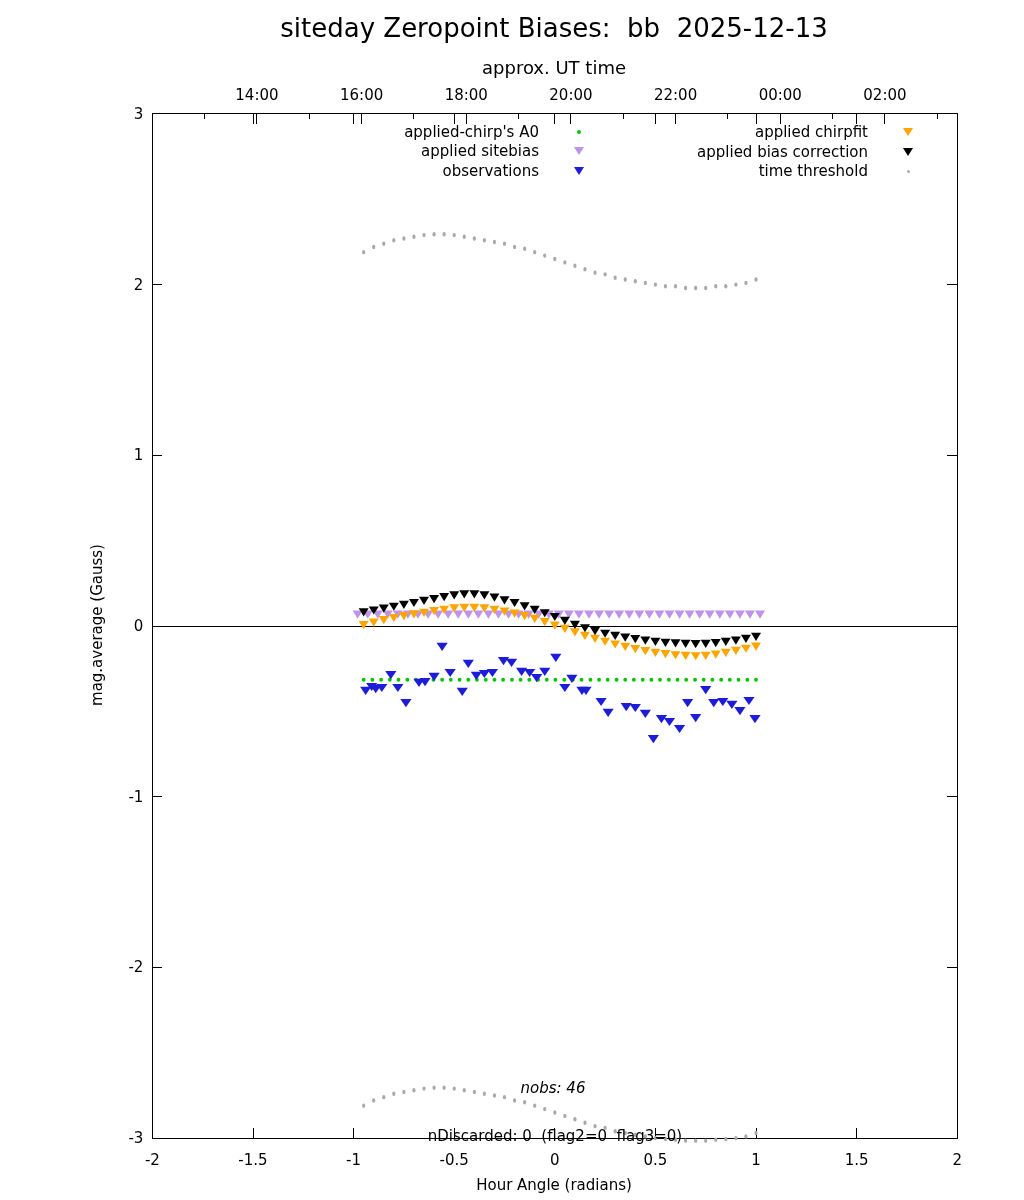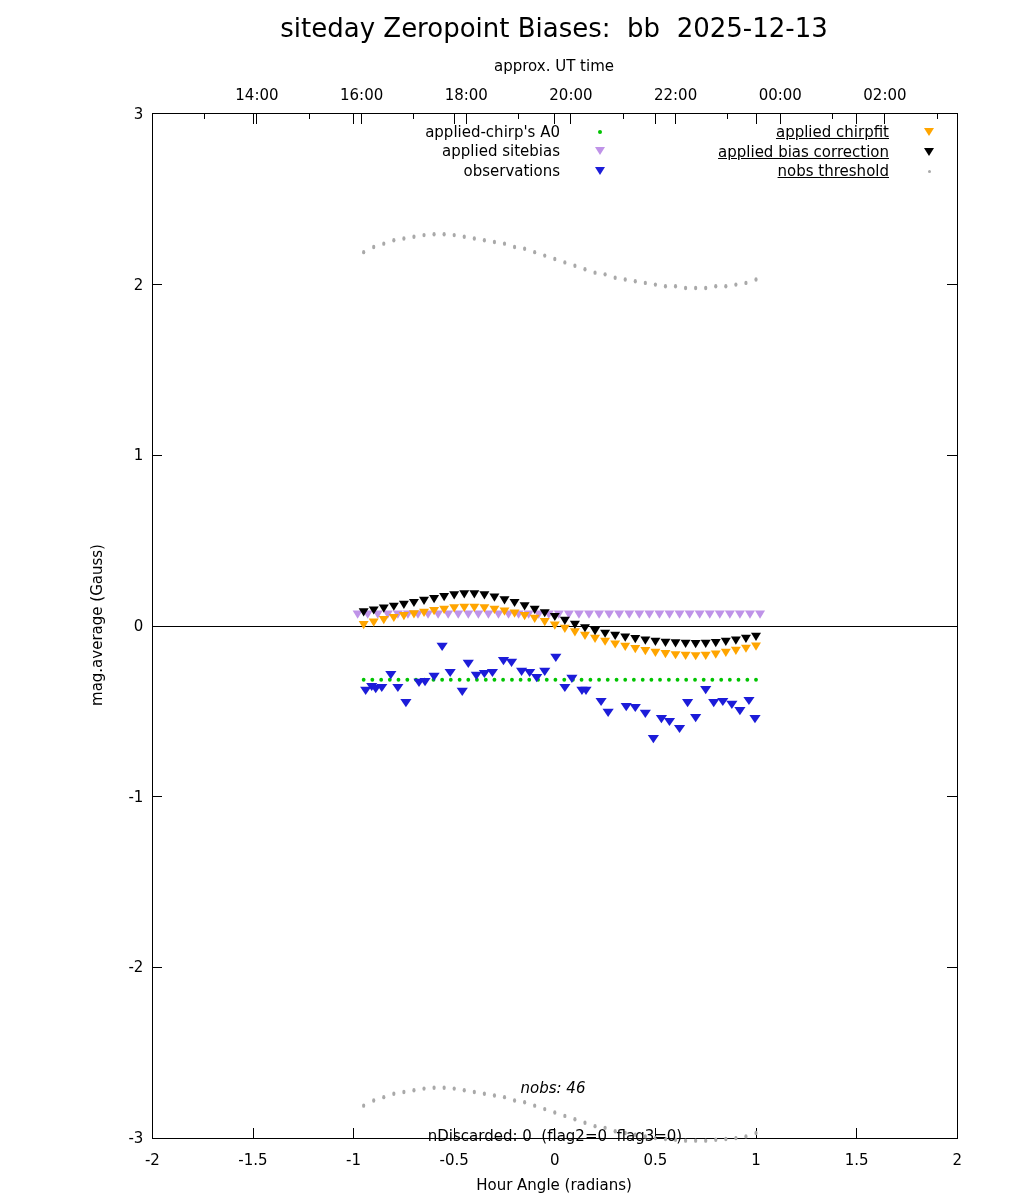--- a/index.html
+++ b/index.html
@@ -3,32 +3,32 @@
 <meta charset="utf-8">
 <style>
   html,body{margin:0;padding:0;}
   body{
     width:1024px;height:1200px;position:relative;background:#ffffff;
     font-family:"DejaVu Sans","Liberation Sans",sans-serif;color:#000;
     overflow:hidden;
   }
   .abs{position:absolute;}
   #plot-title{top:13px;left:554px;transform:translateX(-50%);font-size:26px;white-space:pre;}
-  #top-axis-title{top:57px;left:554px;transform:translateX(-50%);font-size:15px;white-space:pre;}
+  #top-axis-title{top:57px;left:554px;transform:translateX(-50%);font-size:18px;white-space:pre;}
   #x-axis-title{top:1176px;left:554px;transform:translateX(-50%);font-size:15px;white-space:pre;}
   #y-axis-title{top:625px;left:97px;transform:translate(-50%,-50%) rotate(-90deg);font-size:15px;white-space:nowrap;}
   #annotation-nobs{top:1079px;left:553px;transform:translateX(-50%);font-size:15px;white-space:pre;font-style:italic;}
   #annotation-ndiscarded{top:1099px;left:555px;transform:translateX(-50%);font-size:15px;white-space:pre;margin-top:28px;}
   .legend{position:absolute;left:0;}
   #legend-left{top:122px;}
   #legend-right{top:122.5px;}
   .legend-row{display:flex;align-items:center;height:19.5px;}
-  .legend-label{font-size:15px;white-space:pre;text-align:right;margin-left:21px;}
+  .legend-label{font-size:15px;white-space:pre;text-align:right;}
   #legend-left .legend-label{width:539px;}
-  #legend-right .legend-label{width:868px;text-decoration:underline;}
+  #legend-right .legend-label{width:868px;}
   .legend-marker{width:16px;height:16px;margin-left:32px;display:flex;align-items:center;justify-content:center;flex:none;}
   .m-tri{width:0;height:0;border-left:5px solid transparent;border-right:5px solid transparent;border-top:8px solid currentColor;}
   .m-dot{width:5px;height:5px;border-radius:50%;background:currentColor;}
   .m-dot.small{width:4px;height:4px;}
   svg text{font-family:"DejaVu Sans","Liberation Sans",sans-serif;}
 </style>
 </head>
 <body>
 
 <svg id="chart-canvas" width="1024" height="1200" viewBox="0 0 1024 1200" class="abs" style="top:0;left:0;">
@@ -458,18 +458,18 @@
         <span class="m-tri"></span>
       </span>
   </div>
   <div class="legend-row">
     <span class="legend-label">applied bias correction</span>
     <span class="legend-marker" style="color: rgb(0, 0, 0);">
         <span class="m-tri"></span>
       </span>
   </div>
   <div class="legend-row">
-    <span class="legend-label">nobs threshold</span>
+    <span class="legend-label">time threshold</span>
     <span class="legend-marker" style="color: rgb(169, 169, 169);">
         <span class="m-dot small" style="width:3px;height:3px;"></span>
       </span>
   </div>
 </div>
 
 </body></html>

